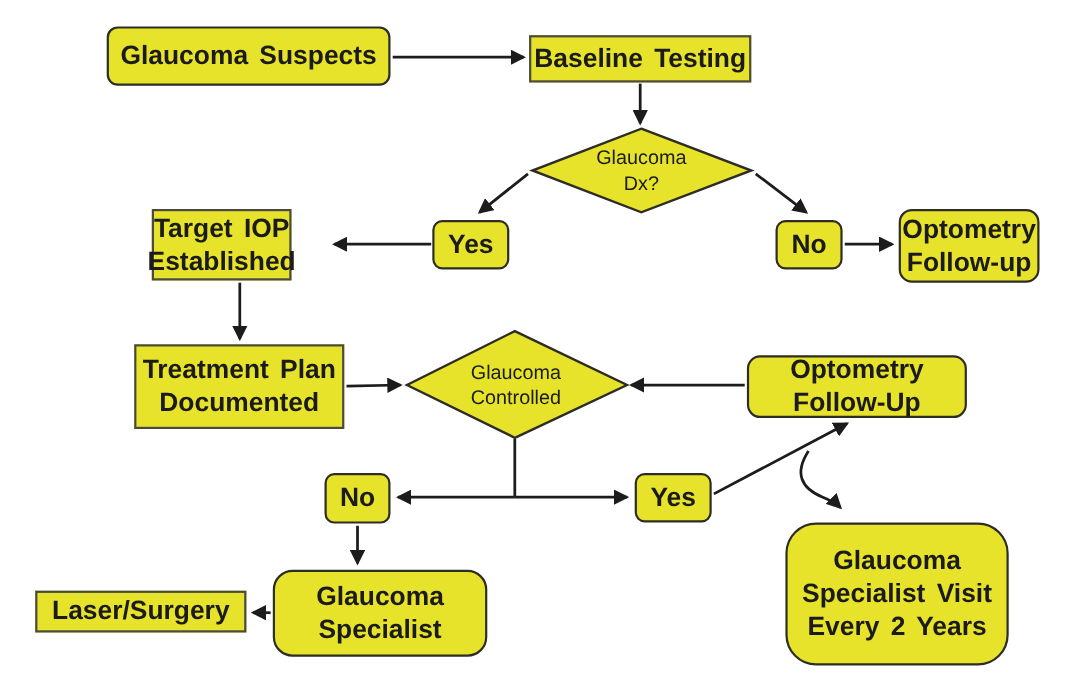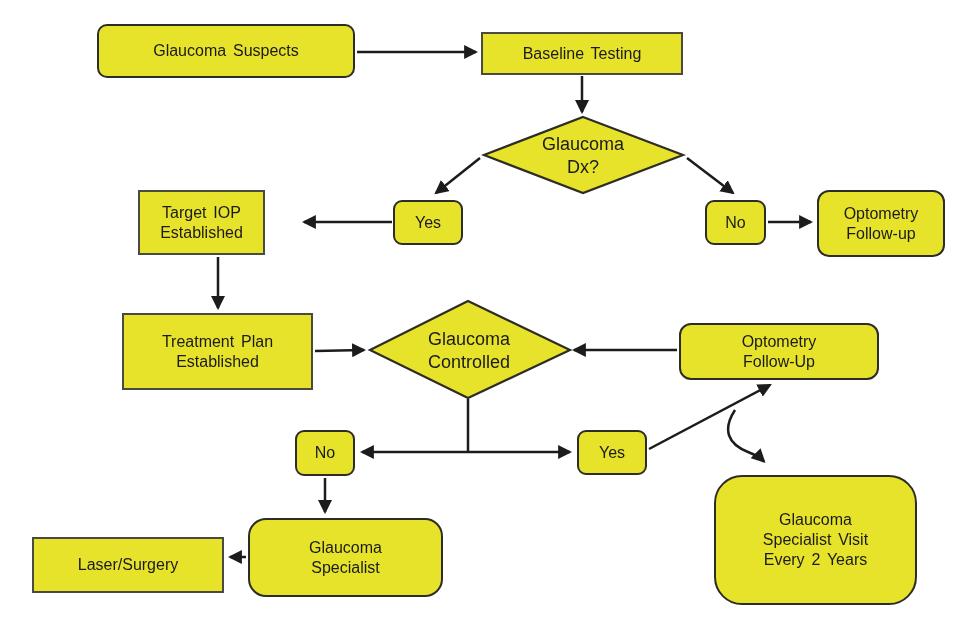--- a/index.html
+++ b/index.html
@@ -16,24 +16,25 @@
   .diamond { fill: var(--node-fill, #e7e32b); stroke: var(--round-border, #2d2d26); stroke-width: 2.2; }
   .node {
     position: absolute;
     box-sizing: border-box;
     display: flex;
     align-items: center;
     justify-content: center;
     text-align: center;
     background: var(--node-fill, #e7e32b);
     color: var(--text, #1b1b1b);
-    font-size: 16px;
+    font-size: 24px;
     line-height: 1.25;
     white-space: pre-line;
     word-spacing: 0.15em;
+    font-weight: bold;
   }
   .sq { border: 2px solid var(--rect-border, #4a4a40); }
   .rd { border: 2px solid var(--round-border, #2d2d26); }
   .dlabel {
     position: absolute;
     transform: translate(-50%, -50%);
     text-align: center;
     color: var(--text, #1b1b1b);
     font-size: 18px;
     line-height: 1.25;
@@ -82,33 +83,33 @@
 
   <div class="node rd" style="left:705px; top:200px; width:61px; height:45px; border-radius:9px;">No</div>
 
   <div class="node rd" style="left:817px; top:190px; width:128px; height:67px; border-radius:12px;">Optometry
 Follow-up</div>
 
   <div class="node sq" style="left:138px; top:190px; width:127px; height:65px;">Target IOP
 Established</div>
 
   <div class="node sq" style="left:122px; top:313px; width:191px; height:77px;">Treatment Plan
-Established</div>
+Documented</div>
 
   <div class="node rd" style="left:679px; top:323px; width:200px; height:57px; border-radius:12px;">Optometry
 Follow-Up</div>
 
   <div class="node rd" style="left:295px; top:430px; width:60px; height:46px; border-radius:9px;">No</div>
 
   <div class="node rd" style="left:577px; top:430px; width:70px; height:45px; border-radius:9px;">Yes</div>
 
   <div class="node rd" style="left:248px; top:518px; width:195px; height:79px; border-radius:18px;">Glaucoma
 Specialist</div>
 
-  <div class="node sq" style="left:32px; top:537px; width:192px; height:56px;">Laser/Surgery</div>
+  <div class="node sq" style="left:32px; top:537px; width:192px; height:38px;">Laser/Surgery</div>
 
   <div class="node rd" style="left:714px; top:475px; width:203px; height:130px; border-radius:28px;">Glaucoma
 Specialist Visit
 Every 2 Years</div>
 
   <div class="dlabel" style="left:583px; top:155px;">Glaucoma
 Dx?</div>
   <div class="dlabel" style="left:469px; top:350px;">Glaucoma
 Controlled</div>
 

